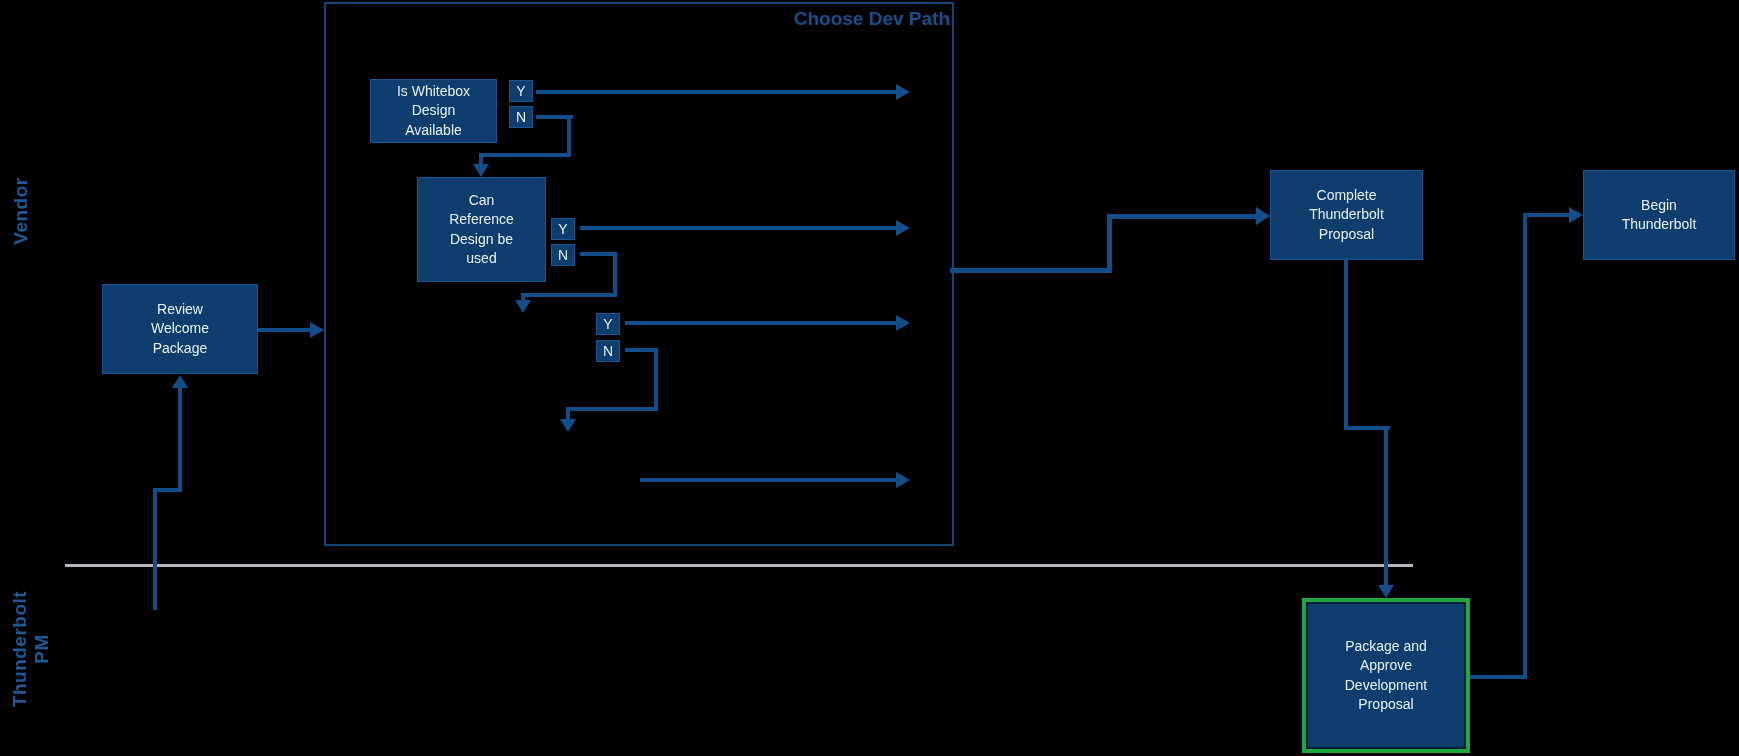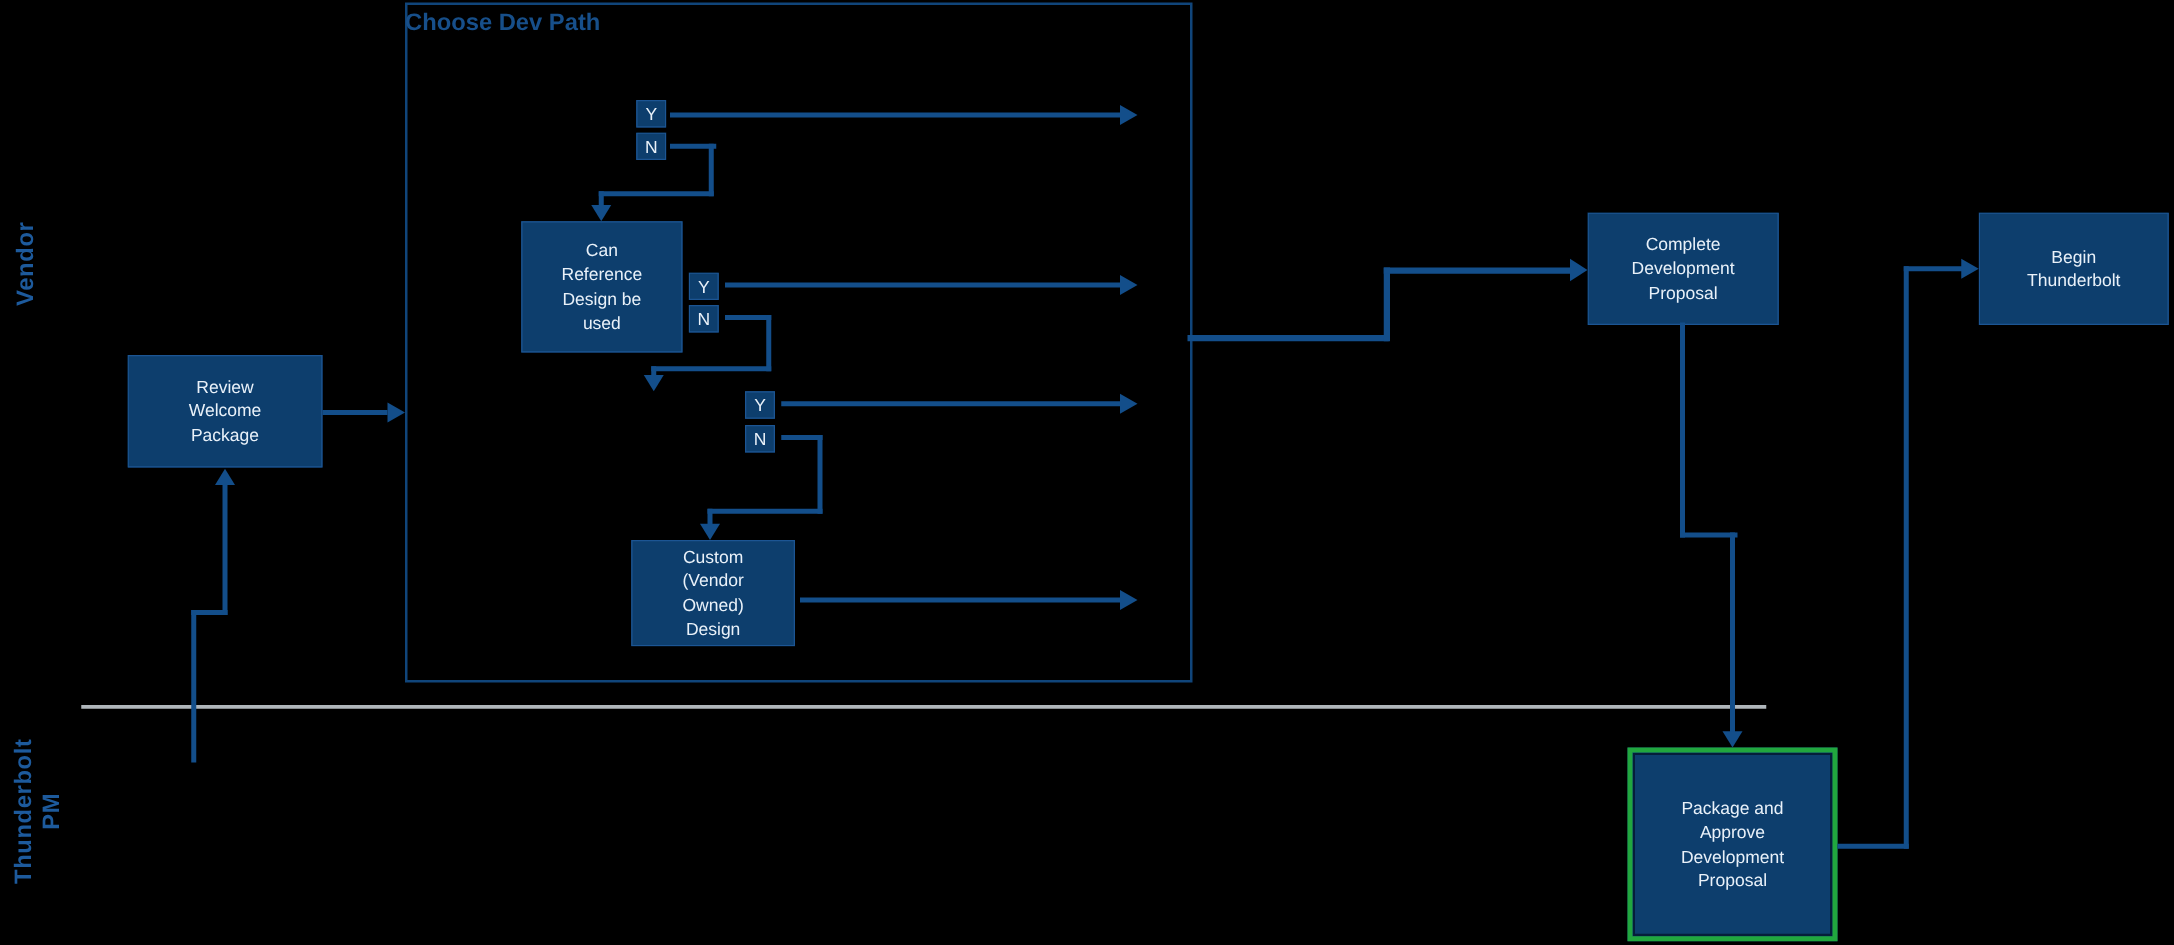--- a/index.html
+++ b/index.html
@@ -21,21 +21,21 @@
   }
   .lane-label{
     position:absolute;transform:translate(-50%,-50%) rotate(-90deg);
     color:var(--lane-text);font-weight:bold;font-size:19px;letter-spacing:.5px;
     white-space:pre-line;text-align:center;line-height:1.15;
   }
   .frame{
     position:absolute;border:2px solid var(--frame-border);background:transparent;
   }
   .frame-title{
-    position:absolute;text-align:left;color:var(--title-text);
+    position:absolute;text-align:right;color:var(--title-text);
     font-weight:bold;font-size:19px;
   }
   .node{
     position:absolute;background:var(--node-fill);
     box-shadow:0 0 0 1px var(--node-border) inset;
     color:var(--node-text);font-size:14px;line-height:1.38;
     display:flex;align-items:center;justify-content:center;text-align:center;
   }
   .node span{display:inline-block;}
   .node.highlight{
@@ -63,39 +63,39 @@
 
   <div class="lane-label" style="left:21px;top:211px;">Vendor</div>
   <div class="lane-label" style="left:31px;top:649px;">Thunderbolt
 PM</div>
 
   <div class="divider" style="left:65px;top:564px;width:1348px;height:3px;"></div>
 
   <div class="frame" style="left:324px;top:2px;width:626px;height:540px;"></div>
   <div class="frame-title" style="left:324px;top:8px;width:626px;">Choose Dev Path</div>
 
+  <div class="node" style="left:370px;top:79px;width:127px;height:64px;">
+    <span style="max-width:84px;">Is Whitebox Design Available</span>
+  </div>
   <div class="node" style="left:417px;top:177px;width:129px;height:105px;">
     <span style="max-width:84px;text-align:center;">Can Reference Design be used</span>
-  </div>
-  <div class="node" style="left:505px;top:432px;width:131px;height:85px;">
-    <span style="max-width:80px;">Custom (Vendor Owned) Design</span>
   </div>
 
   <div class="yn" style="left:509px;top:80px;">Y</div>
   <div class="yn" style="left:509px;top:106px;">N</div>
   <div class="yn" style="left:551px;top:218px;">Y</div>
   <div class="yn" style="left:551px;top:244px;">N</div>
   <div class="yn" style="left:596px;top:313px;">Y</div>
   <div class="yn" style="left:596px;top:340px;">N</div>
 
   <div class="node" style="left:102px;top:284px;width:156px;height:90px;">
     <span style="max-width:100px;">Review Welcome Package</span>
   </div>
   <div class="node" style="left:1270px;top:170px;width:153px;height:90px;">
-    <span style="max-width:110px;">Complete Development Proposal</span>
+    <span style="max-width:110px;">Complete Thunderbolt Proposal</span>
   </div>
   <div class="node" style="left:1583px;top:170px;width:152px;height:90px;">
     <span style="max-width:110px;">Begin Thunderbolt</span>
   </div>
   <div class="node highlight" style="left:1302px;top:598px;width:160px;height:147px;">
     <span style="max-width:110px;">Package and Approve Development Proposal</span>
   </div>
 
   <div class="seg" style="left:153px;top:488px;width:4px;height:122px;"></div>
   <div class="seg" style="left:153px;top:488px;width:29px;height:4px;"></div>

